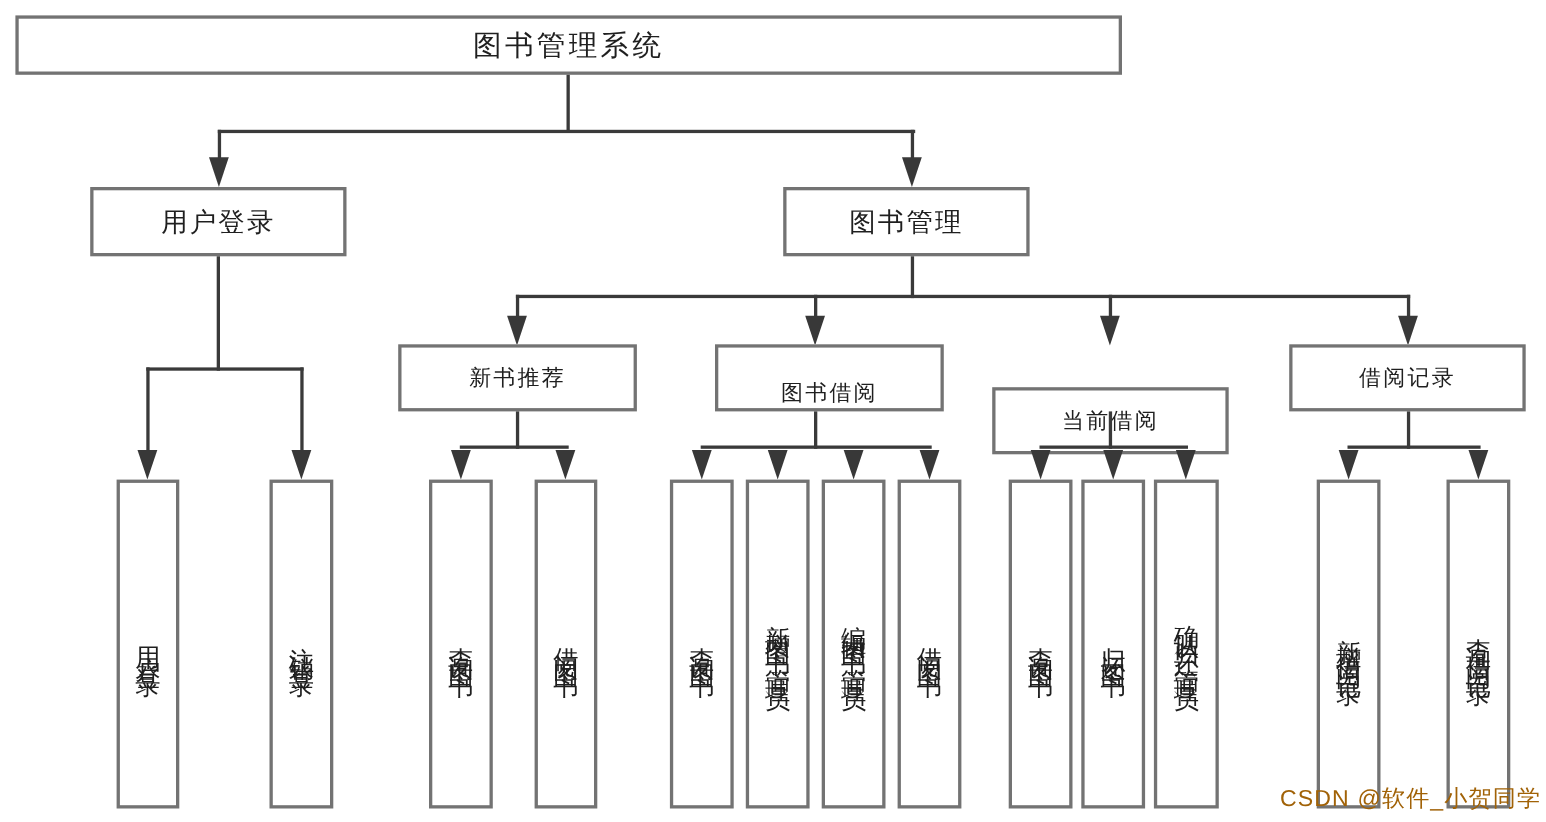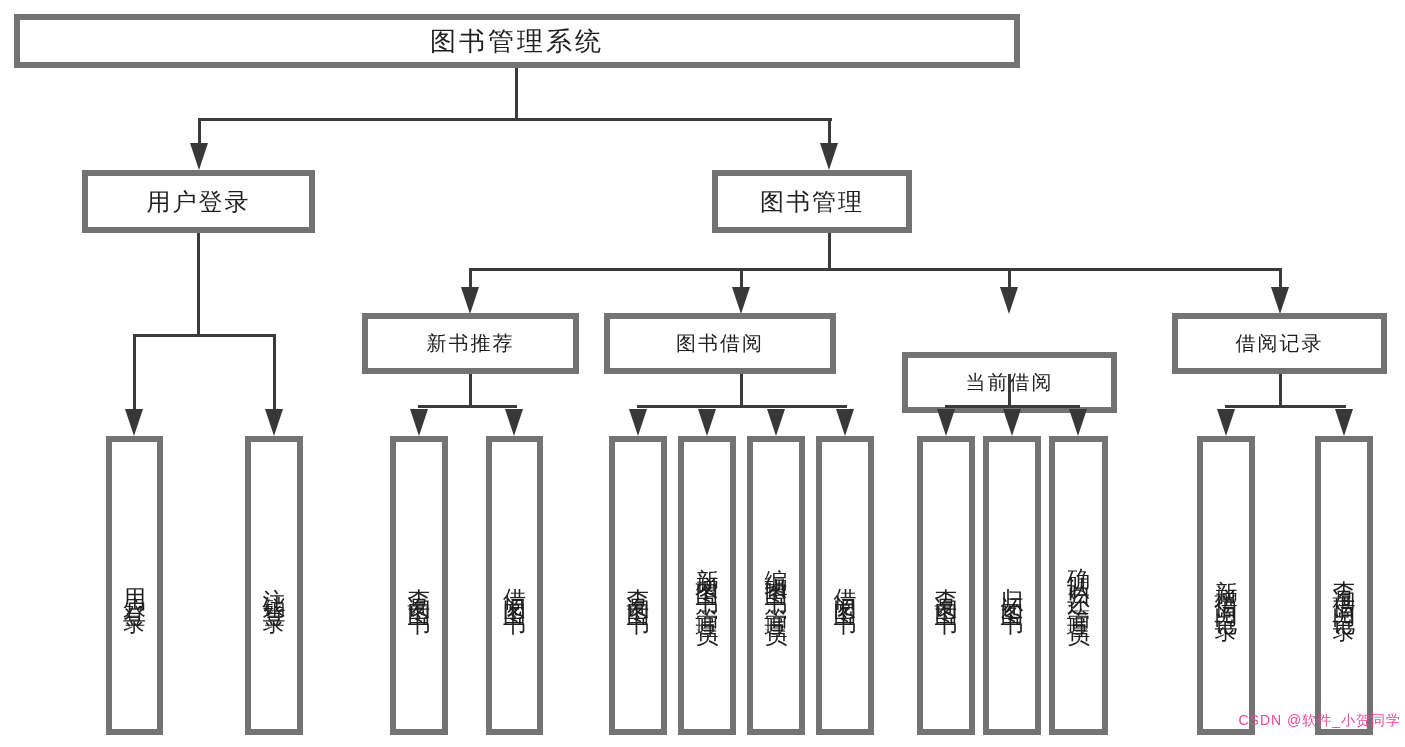--- a/index.html
+++ b/index.html
@@ -8,21 +8,21 @@
     width: 1405px;
     height: 747px;
     background: #ffffff;
     overflow: hidden;
     font-family: "Liberation Sans", "DejaVu Sans", sans-serif;
     color: #1f1f1f;
   }
   .node {
     position: absolute;
     box-sizing: border-box;
-    border: 6px solid #737373;
+    border: 3px solid #737373;
     background: #ffffff;
     display: flex;
     align-items: center;
     justify-content: center;
   }
   .node-label {
     color: #1f1f1f;
     white-space: nowrap;
   }
   .lvl1 .node-label { font-size: 26px; letter-spacing: 3px; }
@@ -45,22 +45,22 @@
     width: 0;
     height: 0;
     border-left: 9px solid transparent;
     border-right: 9px solid transparent;
     border-top: 27px solid #383838;
   }
   .watermark {
     position: absolute;
     top: 712px;
     right: 4px;
-    font-size: 14px;
-    color: #ec4899;
+    font-size: 21px;
+    color: #a16207;
     letter-spacing: 1px;
     white-space: nowrap;
   }
 </style>
 </head>
 <body>
 
 <div class="canvas">
 
   <div class="node lvl1" style="left:14px; top:14px; width:1006px; height:54px;">
@@ -70,21 +70,21 @@
   <div class="line" style="left:515px; top:68px; width:3px; height:52px;"></div>
   <div class="line" style="left:198px; top:118px; width:634px; height:3px;"></div>
   <div class="line" style="left:198px; top:118px; width:3px; height:30px;"></div>
   <div class="arrow" style="left:190px; top:143px;"></div>
   <div class="line" style="left:828px; top:118px; width:3px; height:30px;"></div>
   <div class="arrow" style="left:820px; top:143px;"></div>
 
   <div class="node lvl2" style="left:82px; top:170px; width:233px; height:63px;">
     <span class="node-label">用户登录</span>
   </div>
-  <div class="node lvl2" style="left:712px; top:170px; width:200px; height:63px;">
+  <div class="node lvl2" style="left:712px; top:170px; width:224px; height:63px;">
     <span class="node-label">图书管理</span>
   </div>
 
   <div class="line" style="left:197px; top:233px; width:3px; height:104px;"></div>
   <div class="line" style="left:133px; top:334px; width:143px; height:3px;"></div>
   <div class="line" style="left:133px; top:334px; width:3px; height:78px;"></div>
   <div class="arrow" style="left:125px; top:409px;"></div>
   <div class="line" style="left:273px; top:334px; width:3px; height:78px;"></div>
   <div class="arrow" style="left:265px; top:409px;"></div>
 
@@ -95,21 +95,21 @@
   <div class="line" style="left:740px; top:268px; width:3px; height:22px;"></div>
   <div class="arrow" style="left:732px; top:287px;"></div>
   <div class="line" style="left:1008px; top:268px; width:3px; height:22px;"></div>
   <div class="arrow" style="left:1000px; top:287px;"></div>
   <div class="line" style="left:1279px; top:268px; width:3px; height:22px;"></div>
   <div class="arrow" style="left:1271px; top:287px;"></div>
 
   <div class="node lvl3" style="left:362px; top:313px; width:217px; height:61px;">
     <span class="node-label">新书推荐</span>
   </div>
-  <div class="node lvl3" style="left:604px; top:313px; width:232px; height:61px;">
+  <div class="node lvl3" style="left:650px; top:313px; width:208px; height:61px;align-items:flex-end;">
     <span class="node-label">图书借阅</span>
   </div>
   <div class="node lvl3" style="left:902px; top:313px; width:215px; height:61px;margin-top:39px;">
     <span class="node-label">当前借阅</span>
   </div>
   <div class="node lvl3" style="left:1172px; top:313px; width:215px; height:61px;">
     <span class="node-label">借阅记录</span>
   </div>
 
   <div class="line" style="left:469px; top:374px; width:3px; height:34px;"></div>

